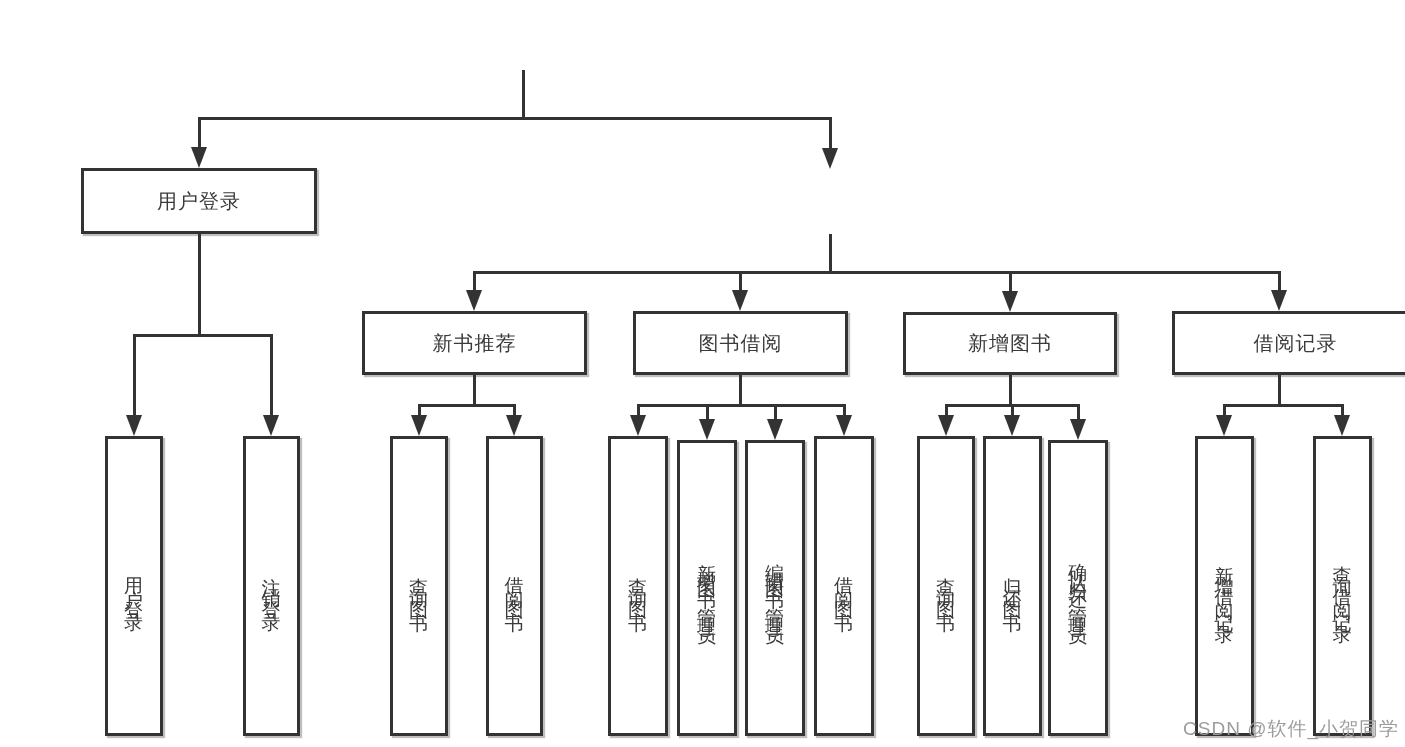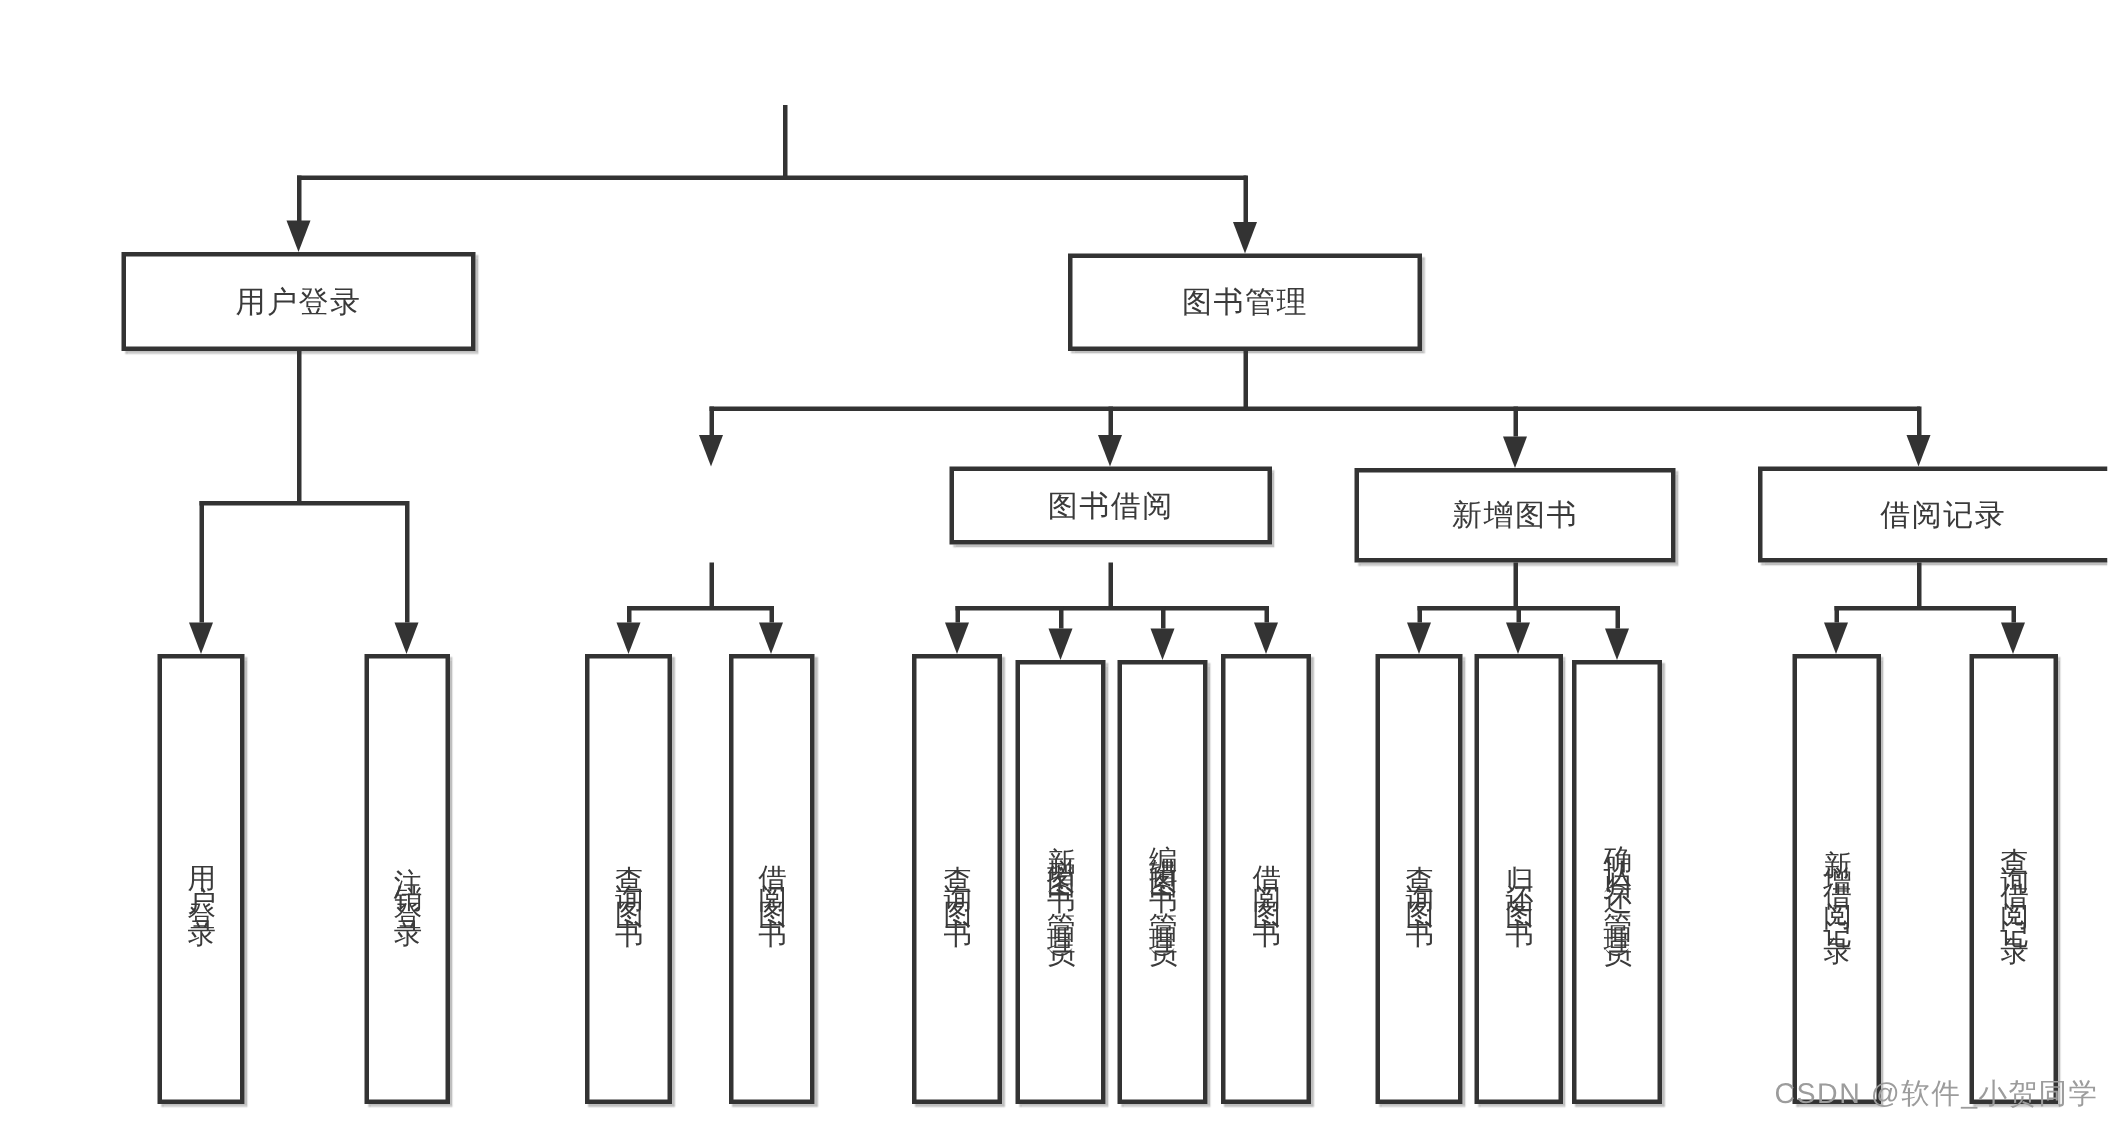--- a/index.html
+++ b/index.html
@@ -49,23 +49,23 @@
     z-index: 5;
   }
 </style>
 </head>
 <body>
 
 <div class="stage">
 
 
   <div class="node h-node" style="left:81px;top:168px;width:236px;height:66px">用户登录</div>
-  <div class="node h-node" style="left:712px;top:169px;width:236px;height:65px">图书管理</div>
 
-  <div class="node h-node" style="left:633px;top:311px;width:215px;height:52px">图书借阅</div>
+  <div class="node h-node" style="left:362px;top:311px;width:225px;height:64px">新书推荐</div>
+  <div class="node h-node" style="left:633px;top:311px;width:215px;height:64px">图书借阅</div>
   <div class="node h-node" style="left:903px;top:312px;width:214px;height:63px">新增图书</div>
   <div class="node h-node" style="left:1172px;top:311px;width:247px;height:64px">借阅记录</div>
 
   <div class="node v-node" style="left:105px;top:436px;width:58px;height:300px">用户登录</div>
   <div class="node v-node" style="left:243px;top:436px;width:57px;height:300px">注销登录</div>
 
   <div class="node v-node" style="left:390px;top:436px;width:58px;height:300px">查询图书</div>
   <div class="node v-node" style="left:486px;top:436px;width:57px;height:300px">借阅图书</div>
 
   <div class="node v-node" style="left:608px;top:436px;width:60px;height:300px">查询图书</div>

